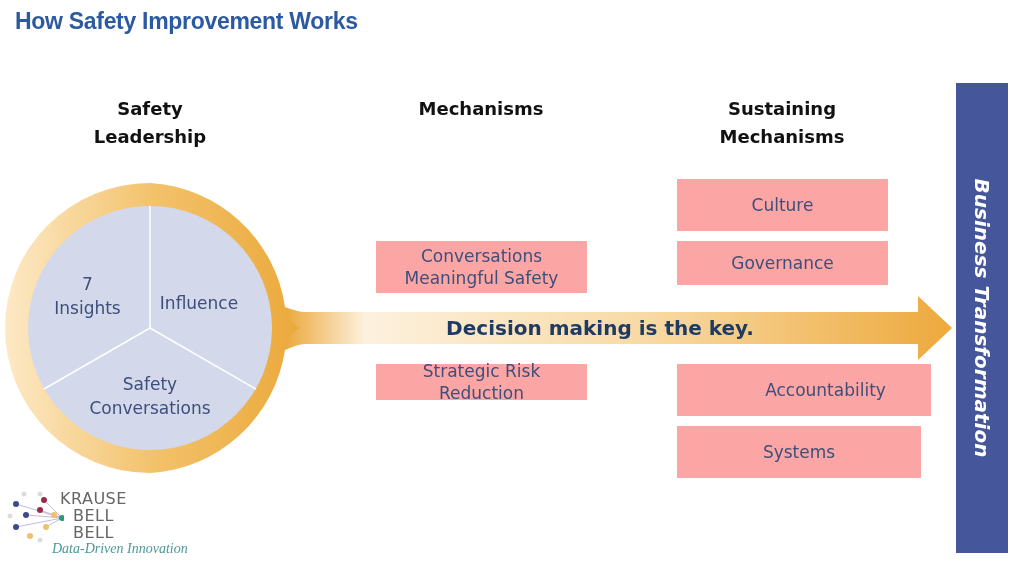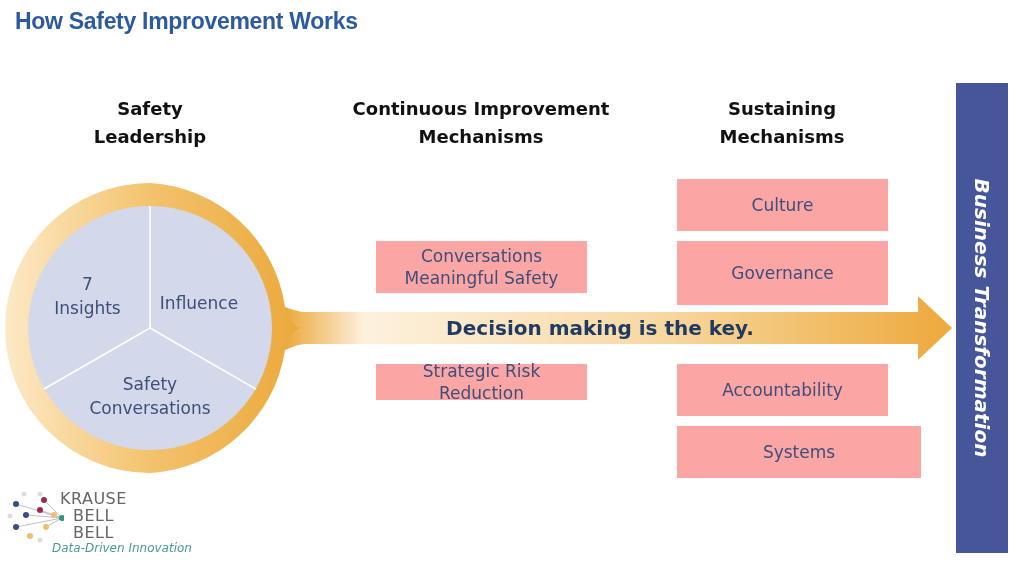--- a/index.html
+++ b/index.html
@@ -5,33 +5,32 @@
   html,body{margin:0;padding:0;}
   body{width:1024px;height:564px;position:relative;overflow:hidden;background:#ffffff;font-family:"DejaVu Sans",sans-serif;}
   .title{position:absolute;left:15px;top:8px;font-family:"Liberation Sans",sans-serif;font-weight:bold;font-size:23px;color:#2c5aa0;letter-spacing:-0.3px;}
   .colhead{position:absolute;text-align:center;font-weight:bold;font-size:18px;line-height:28px;color:#111;font-family:"DejaVu Sans",sans-serif;}
   .box{position:absolute;background:#fca5a5;color:#3d4f7a;font-size:17px;line-height:22px;text-align:center;display:flex;align-items:center;justify-content:center;}
   .seg{position:absolute;color:#3d4f7a;font-size:17px;line-height:24px;text-align:center;}
   .bt{position:absolute;left:956px;top:83px;width:52px;height:470px;background:#45569a;}
   .bt-label{position:absolute;left:50%;top:50%;transform:translate(-50%,-50%) rotate(90deg);white-space:nowrap;color:#fff;font-weight:bold;font-style:italic;font-size:20px;}
   .arrow-text{position:absolute;left:300px;top:316px;width:600px;text-align:center;font-weight:bold;font-size:20px;color:#1f3b64;}
   .logo-text{position:absolute;left:60px;top:490px;font-size:16px;line-height:17px;color:#666;letter-spacing:0.5px;text-align:center;}
-  .logo-tag{position:absolute;left:52px;top:541px;font-size:12px;color:#4a9a9a;font-style:italic;}
+  .logo-tag{position:absolute;left:52px;top:541px;font-size:14px;color:#4a9a9a;font-style:italic;font-family:Liberation Serif, serif;}
 </style>
 </head>
 <body>
 
 <div class="title">How Safety Improvement Works</div>
 
 <div class="colhead" style="left:60px;top:95px;width:180px;">
   <div>Safety</div>
   <div>Leadership</div>
 </div>
 <div class="colhead" style="left:340px;top:95px;width:282px;">
-  <div>Continuous Improvement</div>
   <div>Mechanisms</div>
 </div>
 <div class="colhead" style="left:682px;top:95px;width:200px;">
   <div>Sustaining</div>
   <div>Mechanisms</div>
 </div>
 
 <svg style="position:absolute;left:0;top:0;" width="1024" height="564">
   <defs>
     <linearGradient id="ringGrad" x1="0" y1="0" x2="1" y2="0">
@@ -74,22 +73,22 @@
 <div class="box" style="left:376px;top:241px;width:211px;height:52px;flex-direction:column;">
   <div>Conversations</div>
   <div>Meaningful Safety</div>
 </div>
 <div class="box" style="left:376px;top:364px;width:211px;height:36px;flex-direction:column;">
   <div>Strategic Risk</div>
   <div>Reduction</div>
 </div>
 
 <div class="box" style="left:677px;top:179px;width:211px;height:52px;">Culture</div>
-<div class="box" style="left:677px;top:241px;width:211px;height:64px;">Governance</div>
-<div class="box" style="left:677px;top:364px;width:211px;height:52px;">Accountability</div>
+<div class="box" style="left:677px;top:241px;width:211px;height:44px;">Governance</div>
+<div class="box" style="left:677px;top:364px;width:211px;height:52px;padding-left:43px;">Accountability</div>
 <div class="box" style="left:677px;top:426px;width:244px;height:52px;">Systems</div>
 
 <div class="bt">
   <div class="bt-label">Business Transformation</div>
 </div>
 
 <svg style="position:absolute;left:4px;top:490px;" width="60" height="56">
   <g stroke="#b9a9c9" stroke-width="0.8">
     <line x1="58" y1="28" x2="12" y2="14"></line>
       <line x1="58" y1="28" x2="22" y2="25"></line>

